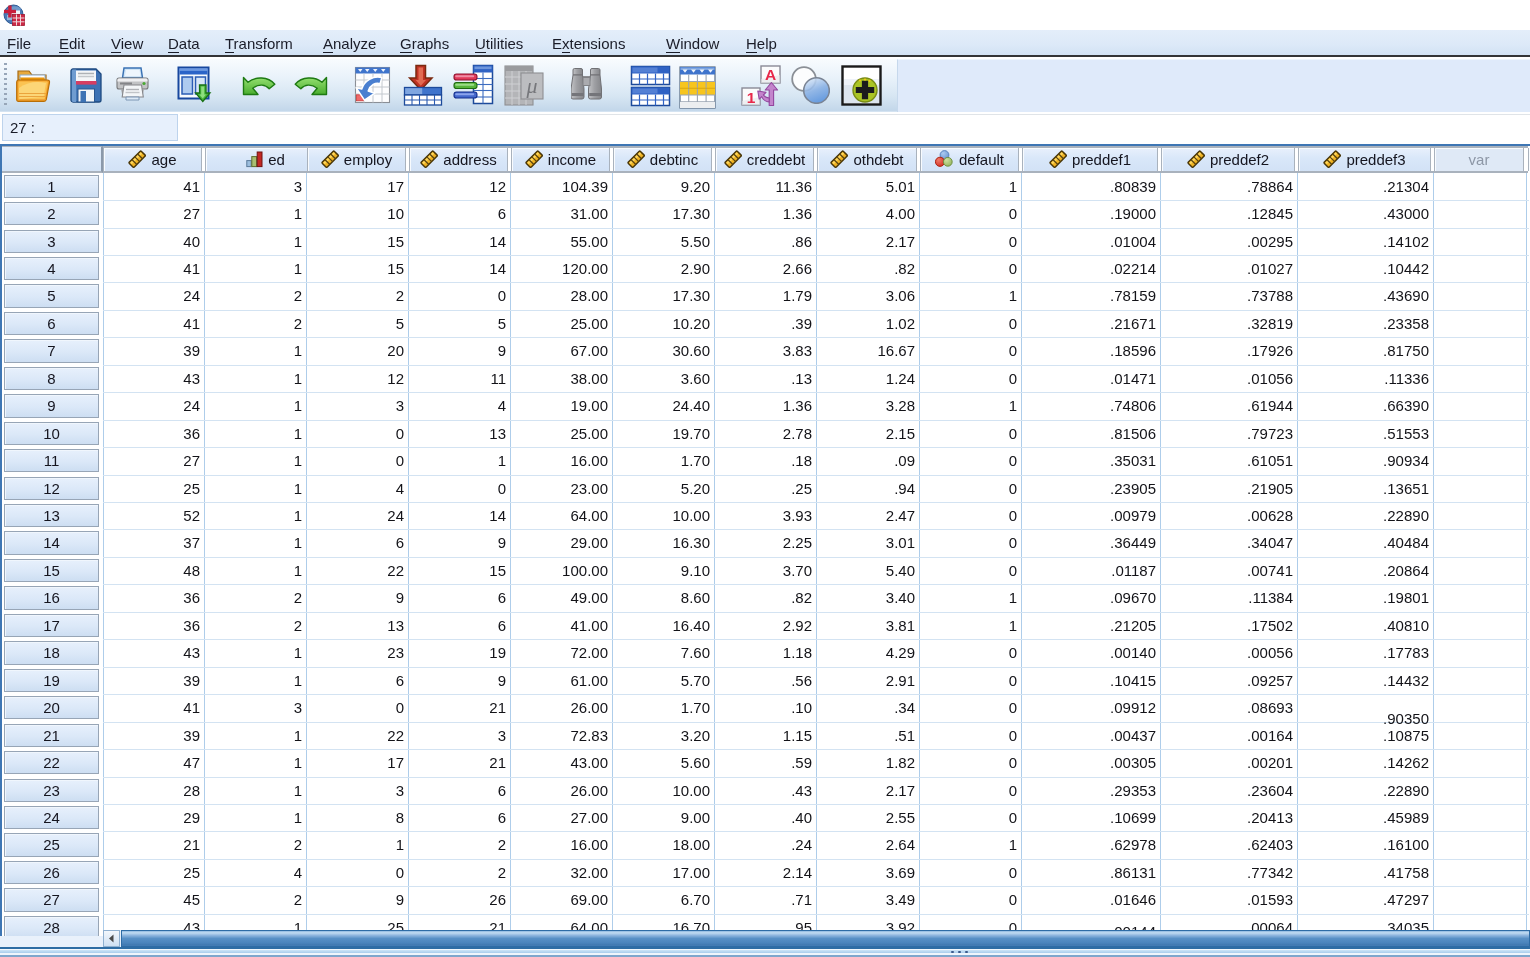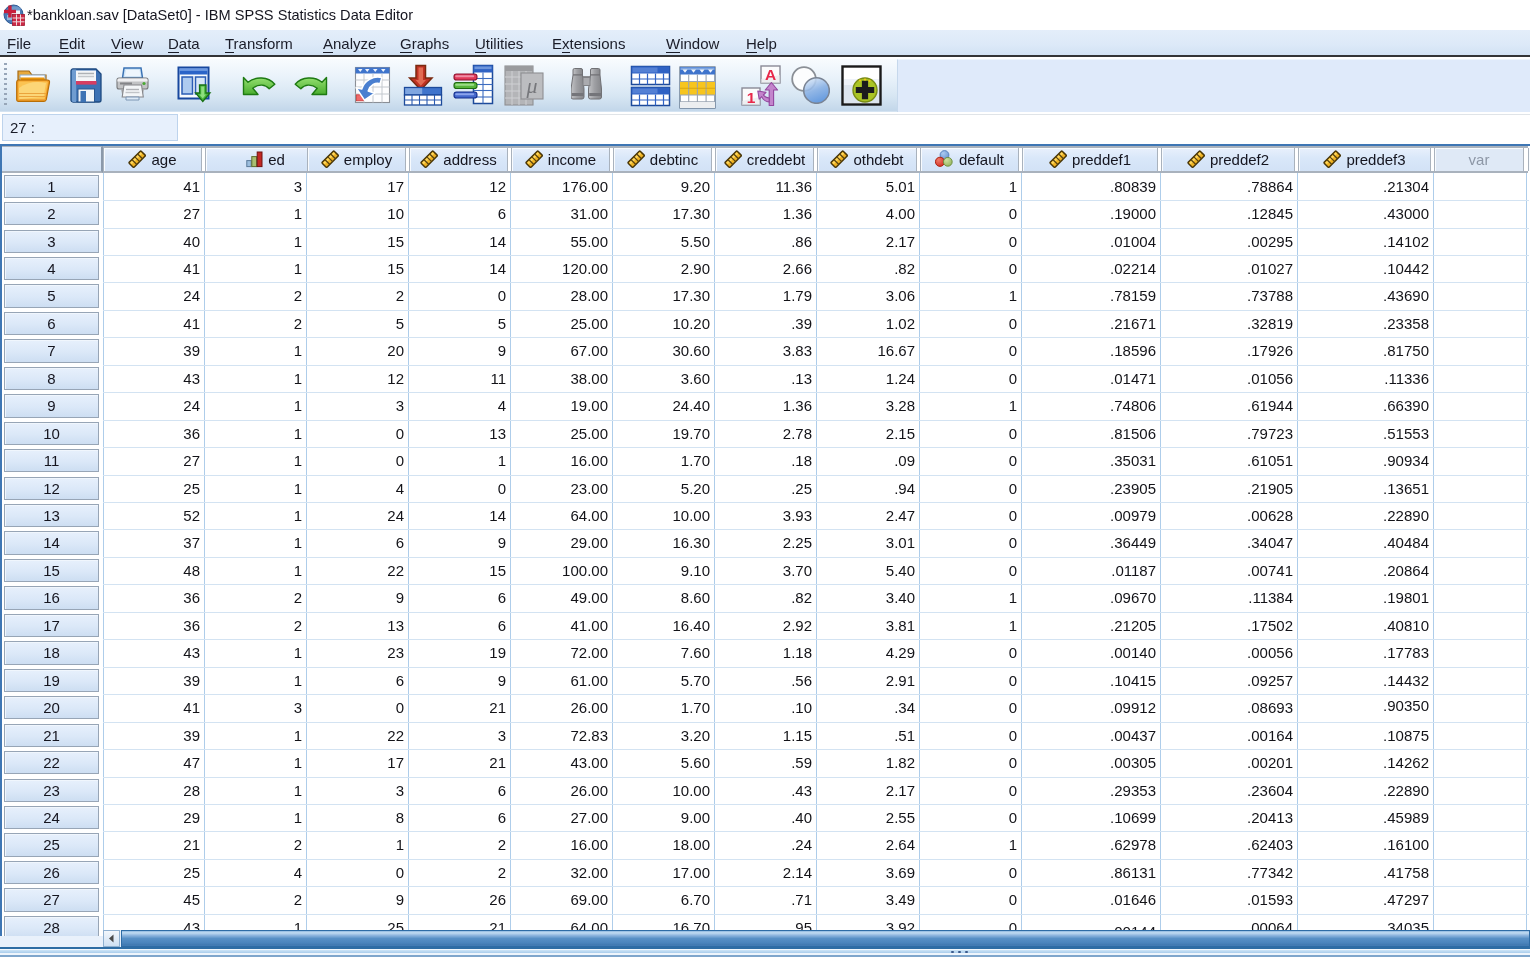--- a/index.html
+++ b/index.html
@@ -53,21 +53,20 @@
 <rect x="8" y="6.5" width="9" height="4" fill="#f2f6fa"></rect>
 <rect x="4" y="11" width="12" height="5" fill="#a8c4e2" opacity="0.8"></rect>
 <rect x="5.2" y="1.5" width="3.4" height="12" fill="#c81e3c"></rect>
 <rect x="1" y="5.8" width="12" height="3.4" fill="#c81e3c"></rect>
 <rect x="9.5" y="10.5" width="12" height="11" fill="#cc2844" stroke="#a01830" stroke-width="0.8"></rect>
 <line x1="9.5" y1="14" x2="21.5" y2="14" stroke="#f0d8dc" stroke-width="1"></line>
 <line x1="9.5" y1="17.8" x2="21.5" y2="17.8" stroke="#f0d8dc" stroke-width="1"></line>
 <line x1="13.5" y1="10.5" x2="13.5" y2="21.5" stroke="#f0d8dc" stroke-width="1"></line>
 <line x1="17.5" y1="10.5" x2="17.5" y2="21.5" stroke="#f0d8dc" stroke-width="1"></line>
 </svg>
-    <div id="titletext">*bankloan.sav [DataSet0] - IBM SPSS Statistics Data Editor</div>
   </div>
 <div id="menubar"></div>
 <div class="menu" style="left:7px"><u>F</u>ile</div>
 <div class="menu" style="left:59px"><u>E</u>dit</div>
 <div class="menu" style="left:111px"><u>V</u>iew</div>
 <div class="menu" style="left:168px"><u>D</u>ata</div>
 <div class="menu" style="left:225px"><u>T</u>ransform</div>
 <div class="menu" style="left:323px"><u>A</u>nalyze</div>
 <div class="menu" style="left:400px"><u>G</u>raphs</div>
 <div class="menu" style="left:475px"><u>U</u>tilities</div>
@@ -517,21 +516,21 @@
     <div class="rowbtn" style="top:632.5px">23</div>
     <div class="rowbtn" style="top:660.0px">24</div>
     <div class="rowbtn" style="top:687.4px">25</div>
     <div class="rowbtn" style="top:714.9px">26</div>
     <div class="rowbtn" style="top:742.3px">27</div>
     <div class="rowbtn" style="top:769.8px">28</div>
     <div class="cell" style="left:101px;top:26.6px;width:97px;line-height:27.45px">41</div>
     <div class="cell" style="left:203px;top:26.6px;width:97px;line-height:27.45px">3</div>
     <div class="cell" style="left:305px;top:26.6px;width:97px;line-height:27.45px">17</div>
     <div class="cell" style="left:407px;top:26.6px;width:97px;line-height:27.45px">12</div>
-    <div class="cell" style="left:509px;top:26.6px;width:97px;line-height:27.45px">176.00</div>
+    <div class="cell" style="left:509px;top:26.6px;width:97px;line-height:27.45px">104.39</div>
     <div class="cell" style="left:611px;top:26.6px;width:97px;line-height:27.45px">9.20</div>
     <div class="cell" style="left:713px;top:26.6px;width:97px;line-height:27.45px">11.36</div>
     <div class="cell" style="left:815px;top:26.6px;width:98px;line-height:27.45px">5.01</div>
     <div class="cell" style="left:918px;top:26.6px;width:97px;line-height:27.45px">1</div>
     <div class="cell" style="left:1020px;top:26.6px;width:134px;line-height:27.45px">.80839</div>
     <div class="cell" style="left:1159px;top:26.6px;width:132px;line-height:27.45px">.78864</div>
     <div class="cell" style="left:1296px;top:26.6px;width:131px;line-height:27.45px">.21304</div>
     <div class="cell" style="left:101px;top:54.0px;width:97px;line-height:27.45px">27</div>
     <div class="cell" style="left:203px;top:54.0px;width:97px;line-height:27.45px">1</div>
     <div class="cell" style="left:305px;top:54.0px;width:97px;line-height:27.45px">10</div>
@@ -752,21 +751,21 @@
     <div class="cell" style="left:203px;top:548.1px;width:97px;line-height:27.45px">3</div>
     <div class="cell" style="left:305px;top:548.1px;width:97px;line-height:27.45px">0</div>
     <div class="cell" style="left:407px;top:548.1px;width:97px;line-height:27.45px">21</div>
     <div class="cell" style="left:509px;top:548.1px;width:97px;line-height:27.45px">26.00</div>
     <div class="cell" style="left:611px;top:548.1px;width:97px;line-height:27.45px">1.70</div>
     <div class="cell" style="left:713px;top:548.1px;width:97px;line-height:27.45px">.10</div>
     <div class="cell" style="left:815px;top:548.1px;width:98px;line-height:27.45px">.34</div>
     <div class="cell" style="left:918px;top:548.1px;width:97px;line-height:27.45px">0</div>
     <div class="cell" style="left:1020px;top:548.1px;width:134px;line-height:27.45px">.09912</div>
     <div class="cell" style="left:1159px;top:548.1px;width:132px;line-height:27.45px">.08693</div>
-    <div class="cell" style="left:1296px;top:546px;width:131px;line-height:27.45px">.90350</div>
+    <div class="cell" style="left:1296px;top:559px;width:131px;line-height:27.45px">.90350</div>
     <div class="cell" style="left:101px;top:575.6px;width:97px;line-height:27.45px">39</div>
     <div class="cell" style="left:203px;top:575.6px;width:97px;line-height:27.45px">1</div>
     <div class="cell" style="left:305px;top:575.6px;width:97px;line-height:27.45px">22</div>
     <div class="cell" style="left:407px;top:575.6px;width:97px;line-height:27.45px">3</div>
     <div class="cell" style="left:509px;top:575.6px;width:97px;line-height:27.45px">72.83</div>
     <div class="cell" style="left:611px;top:575.6px;width:97px;line-height:27.45px">3.20</div>
     <div class="cell" style="left:713px;top:575.6px;width:97px;line-height:27.45px">1.15</div>
     <div class="cell" style="left:815px;top:575.6px;width:98px;line-height:27.45px">.51</div>
     <div class="cell" style="left:918px;top:575.6px;width:97px;line-height:27.45px">0</div>
     <div class="cell" style="left:1020px;top:575.6px;width:134px;line-height:27.45px">.00437</div>

